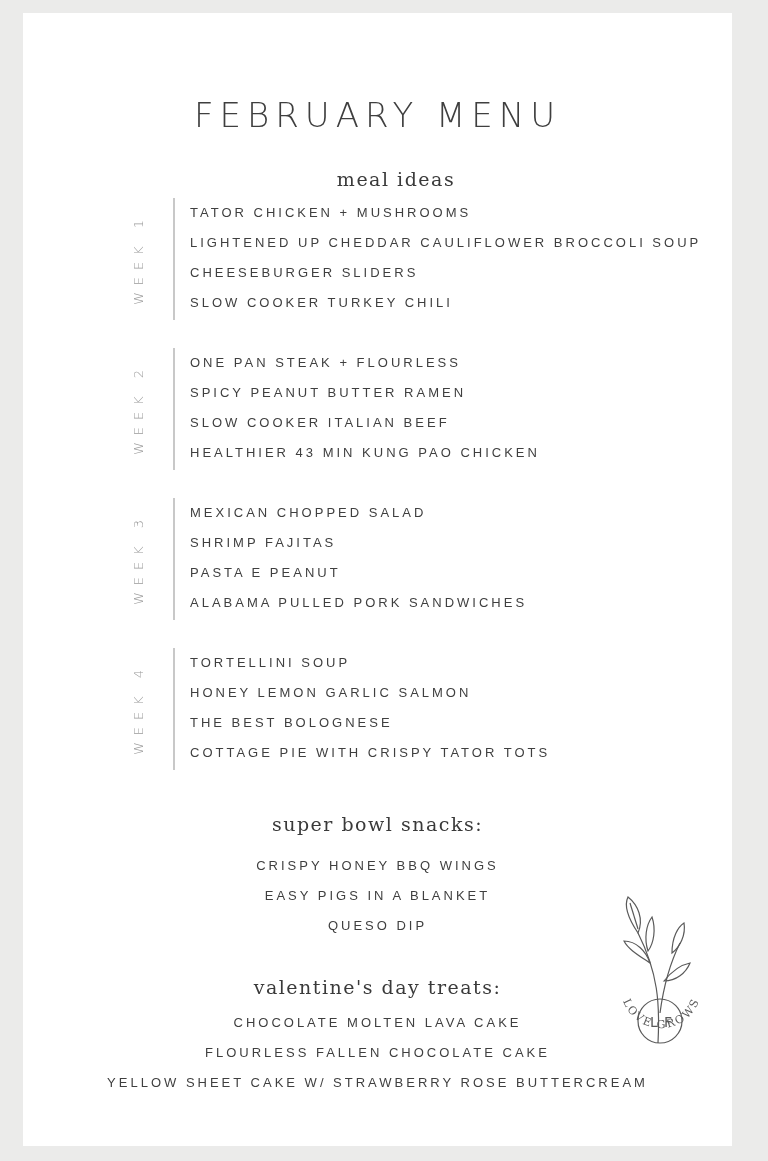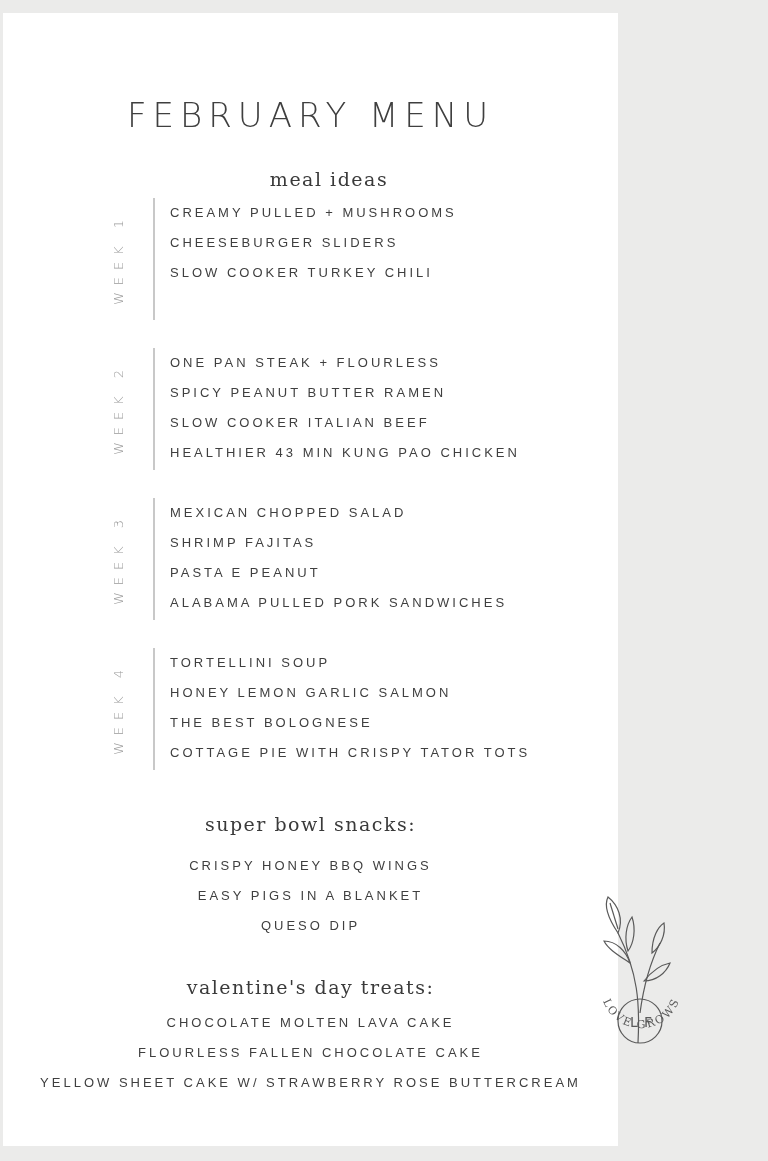--- a/index.html
+++ b/index.html
@@ -1,17 +1,17 @@
 <!DOCTYPE html>
 <html><head>
 <meta charset="utf-8">
 <style>
   html, body { margin:0; padding:0; }
   body { width:768px; height:1161px; background:#ebebea; position:relative; overflow:hidden; }
-  .card { position:absolute; left:3px; top:13px; width:615px; height:1133px; background:#ffffff; }
+  .card { position:absolute; left:23px; top:13px; width:709px; height:1133px; background:#ffffff; }
   .title { position:absolute; left:0; right:0; top:82px; text-align:center;
     font-family:"DejaVu Sans", sans-serif; font-weight:300; font-size:34px; letter-spacing:6px; color:#3f3f3f; }
   .script { position:absolute; left:0; right:0; text-align:center;
     font-family:"DejaVu Serif", serif; font-size:19px; letter-spacing:1.5px; color:#3a3a3a; }
   .week { position:absolute; left:100px; }
   .week-label { position:absolute; left:0; width:30px; top:0; bottom:0; }
   .week-label span { position:absolute; left:50%; top:50%; transform:translate(-50%,-50%) rotate(-90deg);
     white-space:nowrap; font-family:"DejaVu Sans", sans-serif; font-size:13px; letter-spacing:7px; color:#9a9a9a; font-weight:300; }
   .week-bar { position:absolute; left:50px; top:0; bottom:0; width:2px; background:#c8c8c8; }
   .week-items { position:absolute; left:67px; top:0; }
@@ -29,21 +29,22 @@
   <div class="title">FEBRUARY MENU</div>
 
   <div class="script" style="top:155px;padding-left:37px;">meal ideas</div>
 
   <div class="week" style="top:185px; height:122px;">
     <div class="week-label">
         <span>WEEK 1</span>
       </div>
     <div class="week-bar"></div>
     <div class="week-items" style="top:0;">
-      <div class="item">CREAMY PULLED + MUSHROOMS</div>
+      <div class="item">TATOR CHICKEN + MUSHROOMS</div>
+      <div class="item">LIGHTENED UP CHEDDAR CAULIFLOWER BROCCOLI SOUP</div>
       <div class="item">CHEESEBURGER SLIDERS</div>
       <div class="item">SLOW COOKER TURKEY CHILI</div>
     </div>
   </div>
 
   <div class="week" style="top:335px; height:122px;">
     <div class="week-label">
         <span>WEEK 2</span>
       </div>
     <div class="week-bar"></div>

